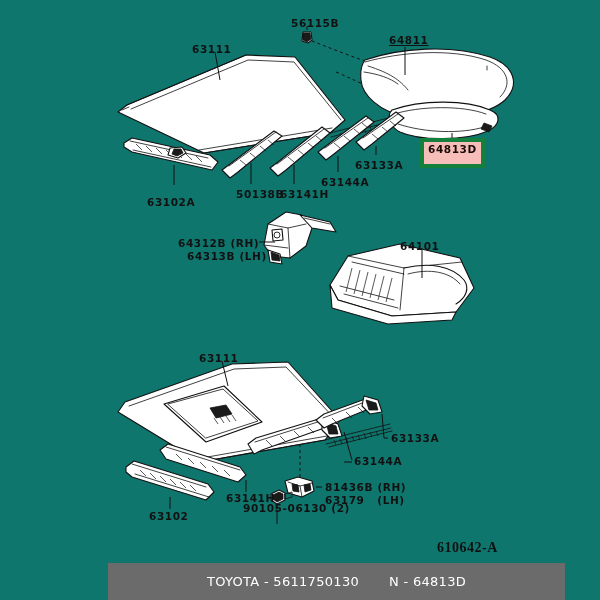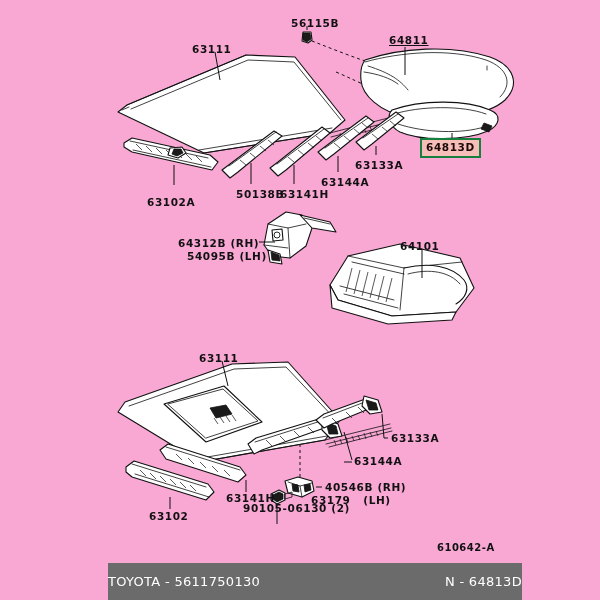--- a/index.html
+++ b/index.html
@@ -8,67 +8,68 @@
     padding: 0;
     background: #ffffff;
   }
   body {
     font-family: "DejaVu Sans", sans-serif;
   }
   #page {
     position: relative;
     width: 600px;
     height: 600px;
-    background: #f9a8d4;
+    background: #0f766e;
     overflow: hidden;
   }
   #diagram-svg {
     position: absolute;
     left: 0;
     top: 0;
     width: 600px;
     height: 600px;
   }
   .lbl {
     position: absolute;
     font-family: "DejaVu Sans", sans-serif;
     font-size: 10.5px;
     font-weight: bold;
     color: #111111;
     letter-spacing: 0.6px;
     white-space: pre;
     line-height: 13px;
   }
   .lbl-ref {
-    font-size: 10px;
+    font-size: 14px;
     letter-spacing: 0.5px;
+    font-family: Liberation Serif, serif;
   }
   .highlight-badge {
     position: absolute;
     background: #f7bdb8;
-    border: 2px solid #15803d;
+    border: 4px solid #15803d;
     color: #1a0a08;
     font-family: "DejaVu Sans", sans-serif;
     font-size: 10.5px;
     font-weight: bold;
     letter-spacing: 0.6px;
-    padding: 1px 4px 2px 4px;
+    padding: 1px 4px 8px 4px;
     line-height: 13px;
     white-space: pre;
   }
   #footer-bar {
     position: absolute;
     left: 108px;
     top: 563px;
-    width: 414px;
+    width: 457px;
     height: 37px;
     background: #6b6b6b;
     display: flex;
     align-items: center;
-    justify-content: space-between;
+    justify-content: center;
     gap: 30px;
   }
   .footer-text {
     font-family: "DejaVu Sans", sans-serif;
     font-size: 13px;
     color: #ffffff;
     letter-spacing: 0.3px;
     white-space: pre;
   }
   .leader {
@@ -302,28 +303,28 @@
   <div class="lbl" style="left:389px; top:34px;text-decoration:underline;">64811</div>
   <div class="lbl" style="left:355px; top:159px;">63133A</div>
   <div class="lbl" style="left:321px; top:176px;">63144A</div>
   <div class="lbl" style="left:280px; top:188px;">63141H</div>
   <div class="lbl" style="left:236px; top:188px;">50138B</div>
   <div class="lbl" style="left:147px; top:196px;">63102A</div>
 
   <div class="highlight-badge" style="left:420px; top:138px;">64813D</div>
 
   <div class="lbl" style="left:178px; top:237px;">64312B (RH)</div>
-  <div class="lbl" style="left:187px; top:250px;">54095B (LH)</div>
+  <div class="lbl" style="left:187px; top:250px;">64313B (LH)</div>
   <div class="lbl" style="left:400px; top:240px;">64101</div>
 
   <div class="lbl" style="left:199px; top:352px;">63111</div>
   <div class="lbl" style="left:391px; top:432px;">63133A</div>
   <div class="lbl" style="left:354px; top:455px;">63144A</div>
-  <div class="lbl" style="left:325px; top:481px;">40546B (RH)</div>
-  <div class="lbl" style="left:311px; top:494px;">63179   (LH)</div>
+  <div class="lbl" style="left:325px; top:481px;">81436B (RH)</div>
+  <div class="lbl" style="left:325px; top:494px;">63179   (LH)</div>
   <div class="lbl" style="left:226px; top:492px;">63141H</div>
   <div class="lbl" style="left:149px; top:510px;text-align:right;">63102</div>
   <div class="lbl" style="left:243px; top:502px;">90105-06130 (2)</div>
 
   <div class="lbl lbl-ref" style="left:437px; top:541px;">610642-A</div>
 
   <div id="footer-bar">
     <span class="footer-text">TOYOTA - 5611750130</span>
     <span class="footer-text">N - 64813D</span>
   </div>

